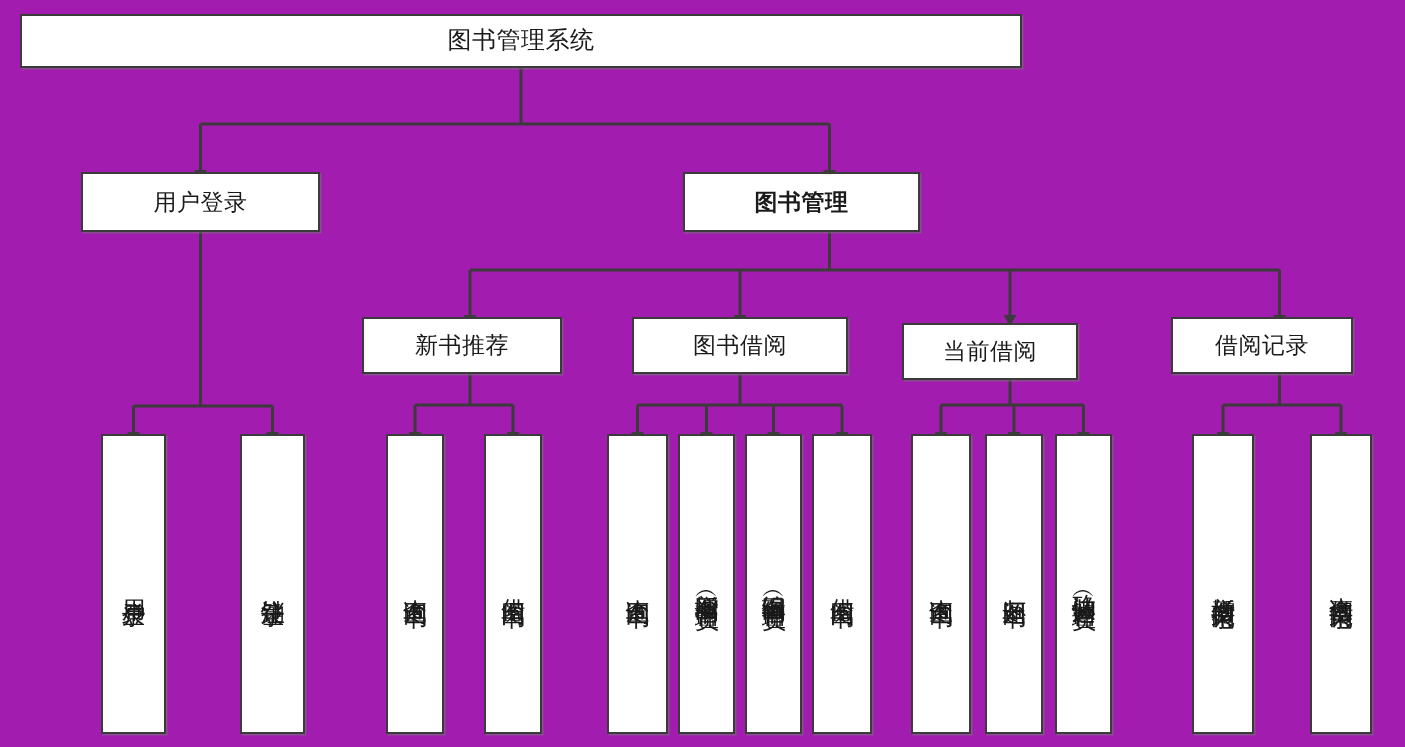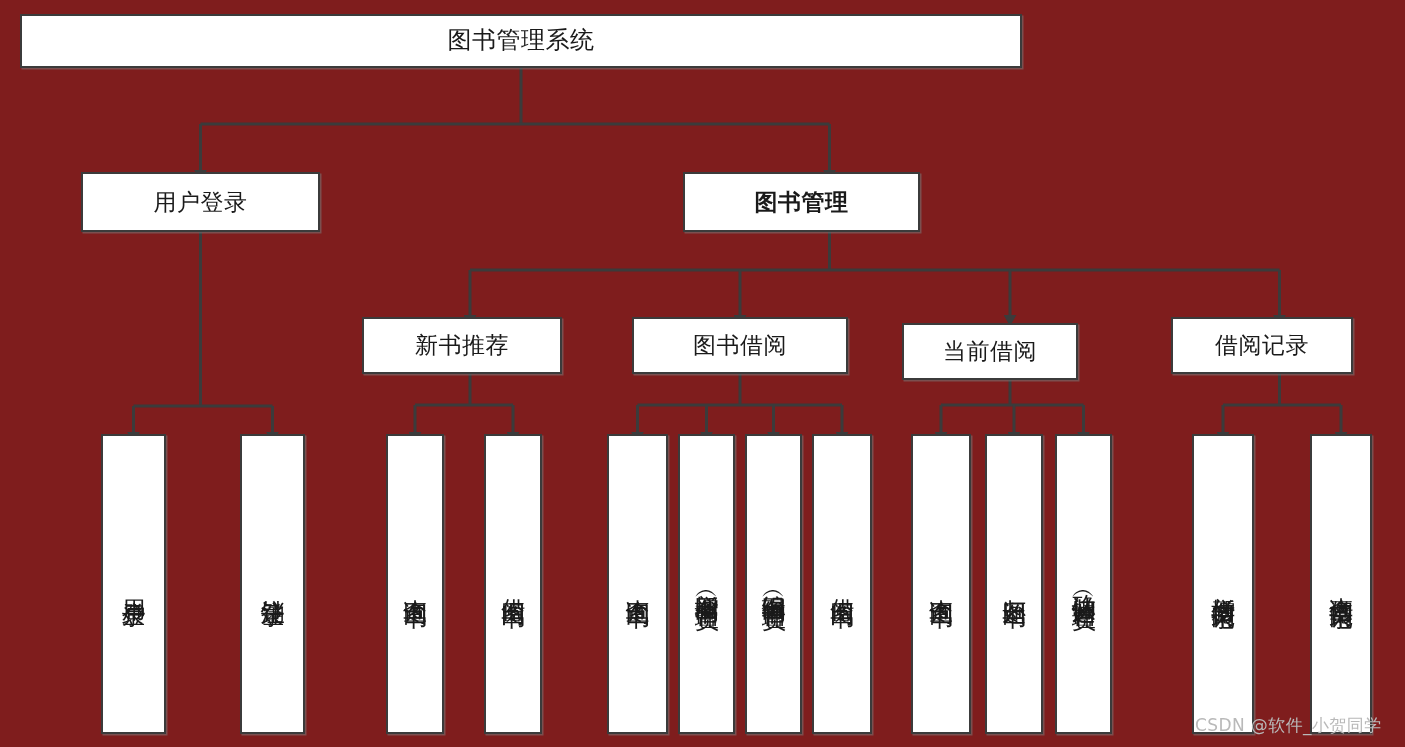--- a/index.html
+++ b/index.html
@@ -7,21 +7,21 @@
     padding: 0;
     background: #ffffff;
   }
   body {
     font-family: "DejaVu Sans", "Liberation Sans", sans-serif;
   }
   #canvas {
     position: relative;
     width: 1405px;
     height: 747px;
-    background: #7f1d1d;
+    background: #a21caf;
     overflow: hidden;
   }
   #wires {
     position: absolute;
     left: 0;
     top: 0;
     width: 1405px;
     height: 747px;
   }
   .node {
@@ -176,14 +176,13 @@
         <span class="lbl">确认归还（管理员）</span>
       </div>
       <div class="node v" style="left: 1192px; top: 434px; width: 62px; height: 300px;">
         <span class="lbl">新增借阅记录</span>
       </div>
       <div class="node v" style="left: 1310px; top: 434px; width: 62px; height: 300px;">
         <span class="lbl">查询借阅记录</span>
       </div>
     </div>
 
-  <div class="watermark" style="left:1195px; top:714px;">CSDN @软件_小贺同学</div>
 </div>
 
 </body></html>

